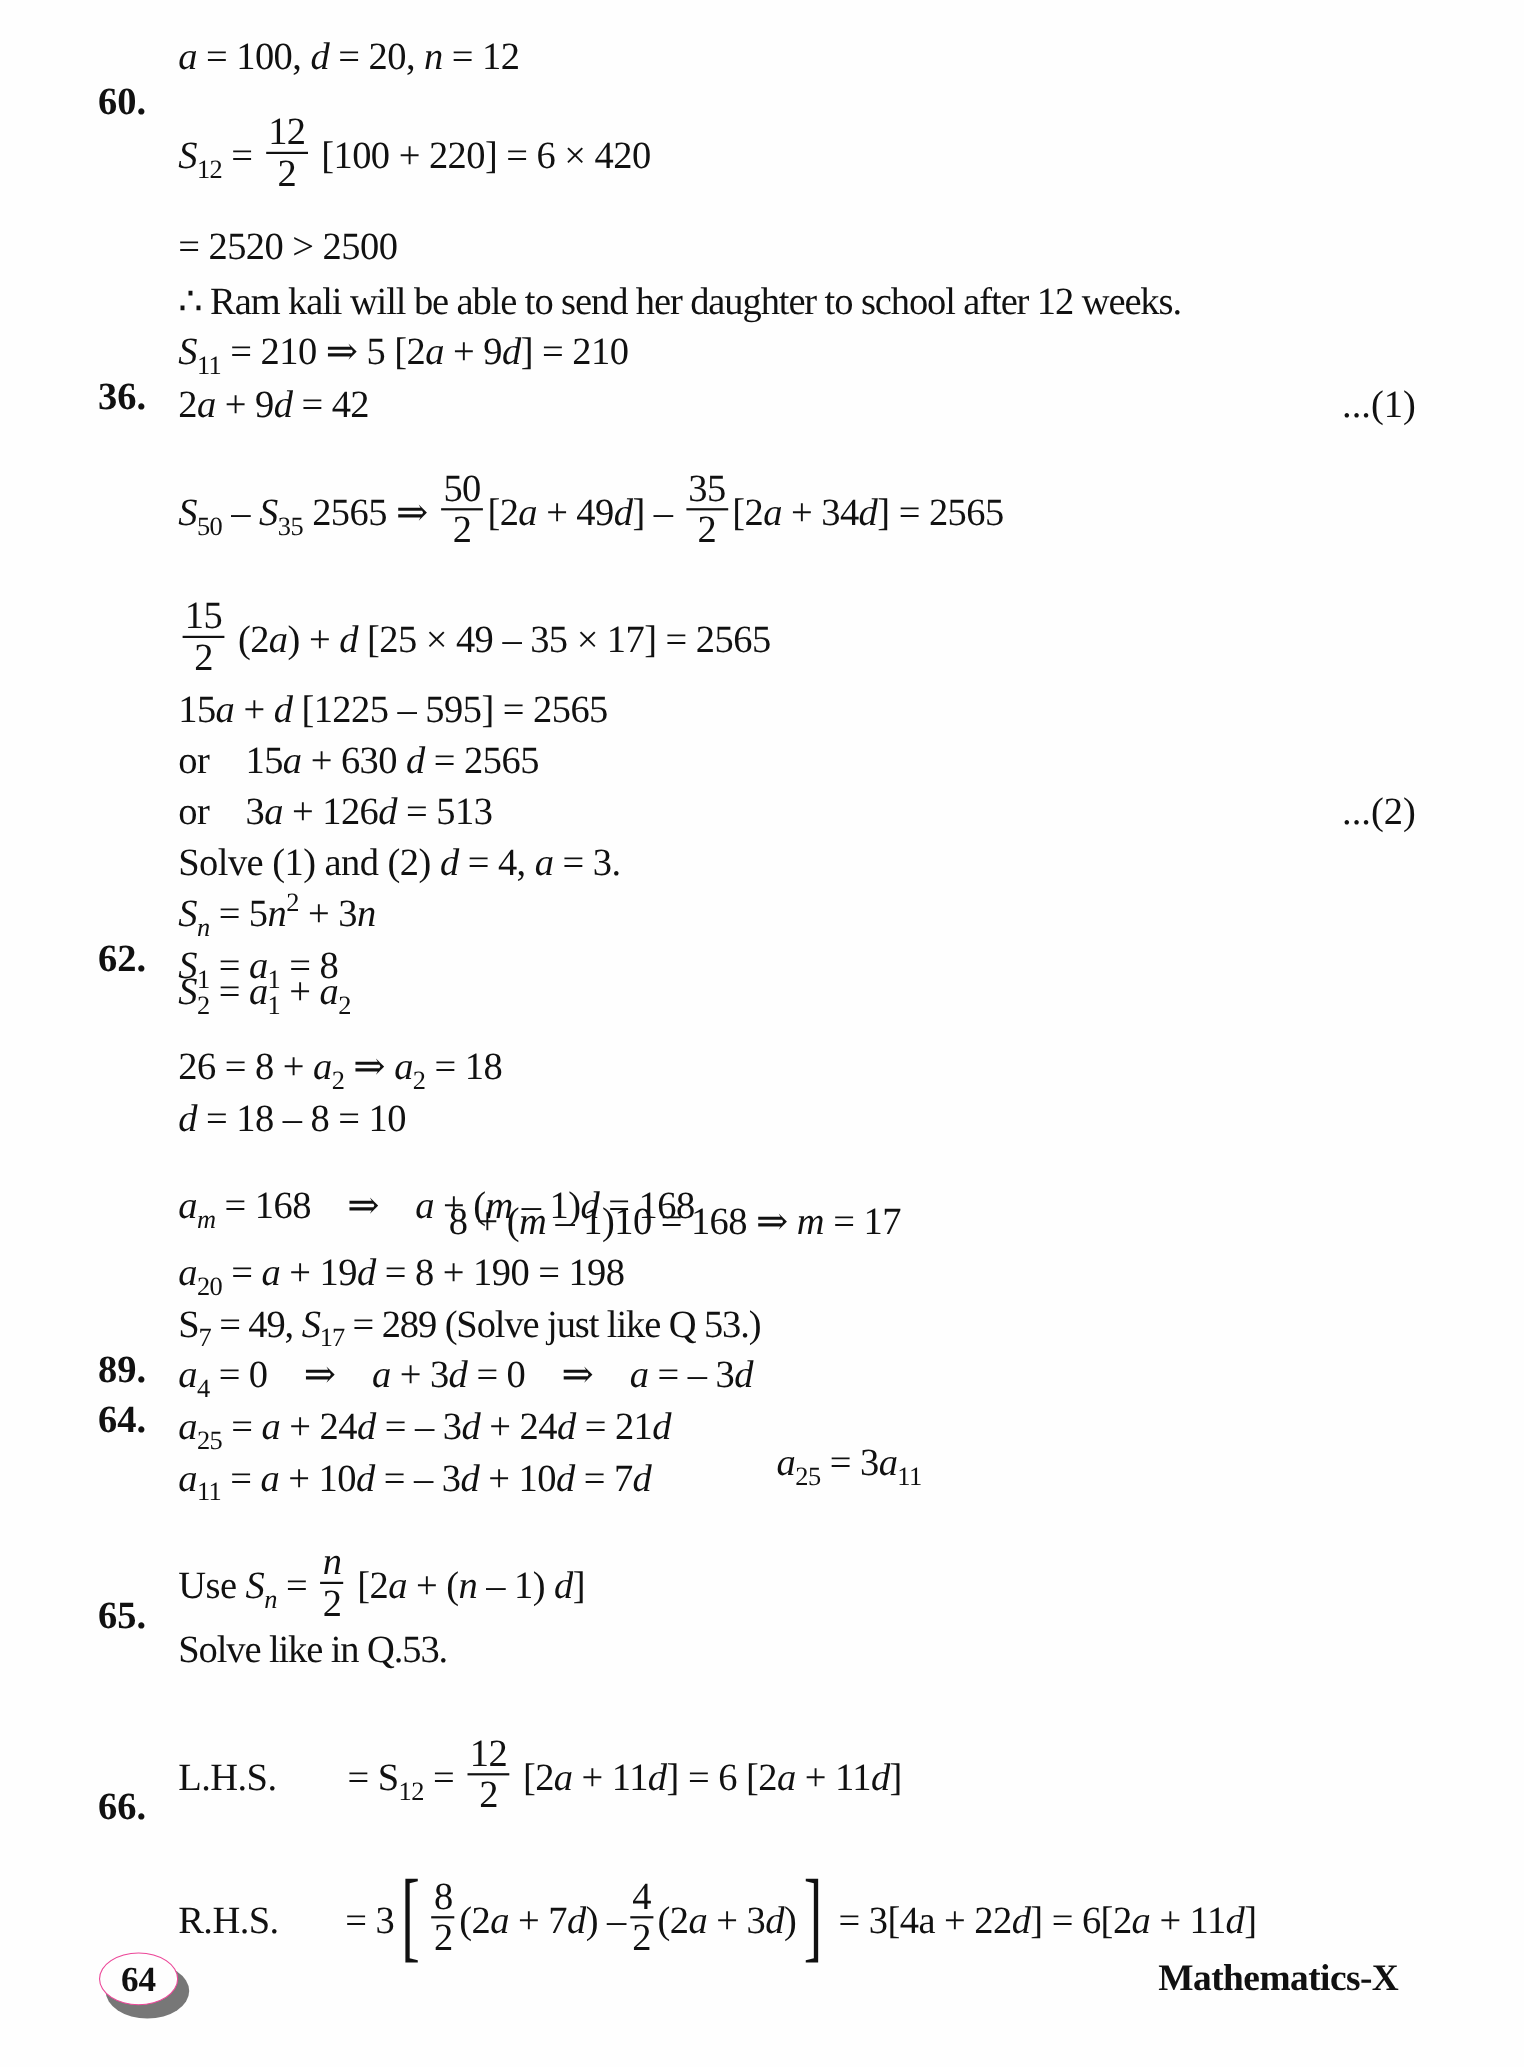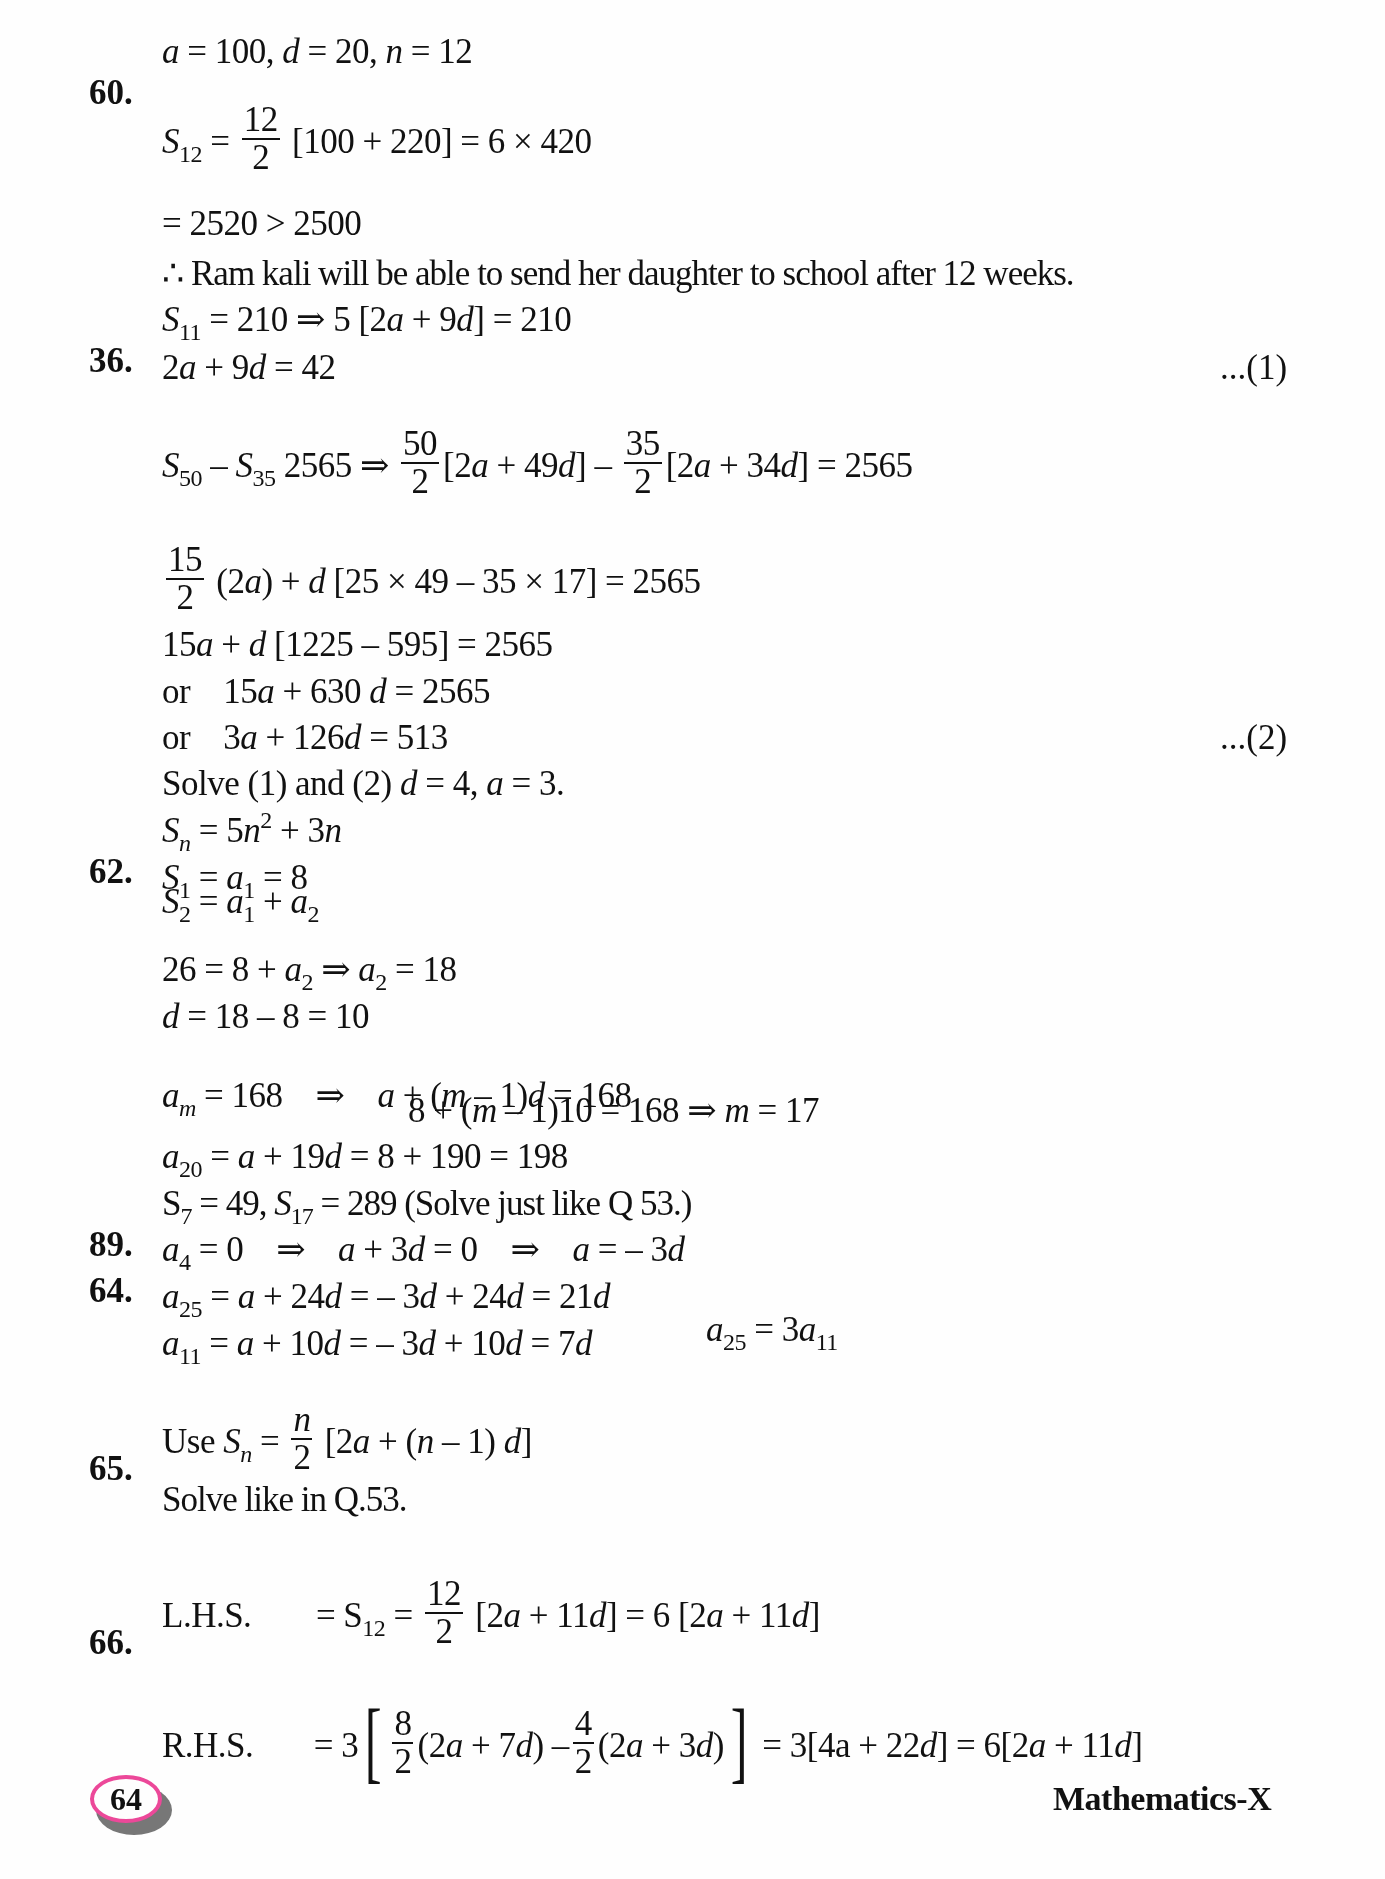--- a/index.html
+++ b/index.html
@@ -11,21 +11,21 @@
   i { font-style:italic; }
   sub { font-size:24px; vertical-align:-9px; line-height:0; }
   sup { font-size:24px; vertical-align:14px; line-height:0; }
   .frac { display:inline-flex; flex-direction:column; align-items:center; vertical-align:middle; margin:0 4px; position:relative; top:-6px; }
   .frac .num { line-height:36px; padding:0 2px; }
   .frac .bar { height:2px; background:#111; align-self:stretch; }
   .frac .den { line-height:36px; }
   .bigbr { display:inline-block; font-size:92px; line-height:60px; vertical-align:middle; font-weight:100; transform:scaleX(0.55); position:relative; top:-8px; }
   .page-badge { position:absolute; left:90px; top:1775px; width:78px; height:52px; }
   .page-badge .shadow { position:absolute; left:6px; top:10px; width:76px; height:50px; border-radius:50%; background:#777; }
-  .page-badge .oval { position:absolute; left:0; top:0; width:72px; height:48px; border-radius:50%; border:4px solid #ec4899; background:#fefefe; box-sizing:border-box;
+  .page-badge .oval { position:absolute; left:0; top:0; width:72px; height:48px; border-radius:50%; border:1px solid #ec4899; background:#fefefe; box-sizing:border-box;
                       display:flex; align-items:center; justify-content:center; font-weight:bold; font-size:32px; }
   .footer-title { position:absolute; left:1053px; top:1780px; font-size:34px; font-weight:bold; letter-spacing:-0.5px; }
 </style>
 </head>
 <body>
 
 <div class="qn" style="top:32px">60.</div>
 <div class="ln" style="top:32px"><i>a</i> = 100, <i>d</i> = 20, <i>n</i> = 12</div>
 <div class="ln" style="top:108px">
   <i>S</i><sub>12</sub> =

